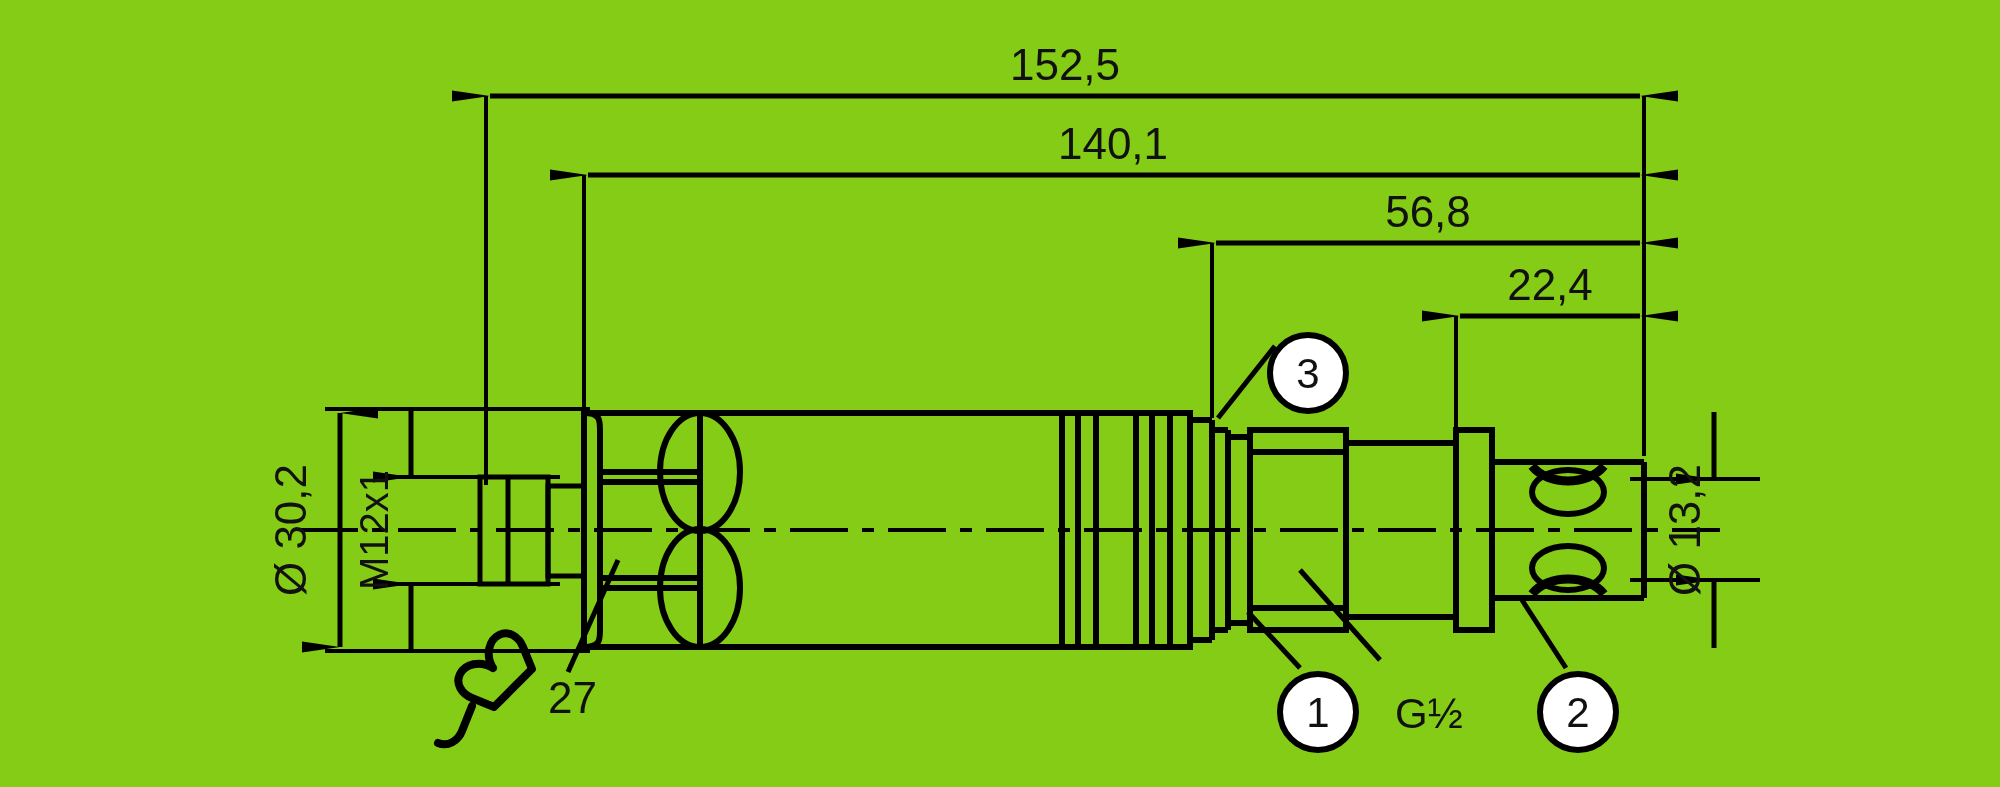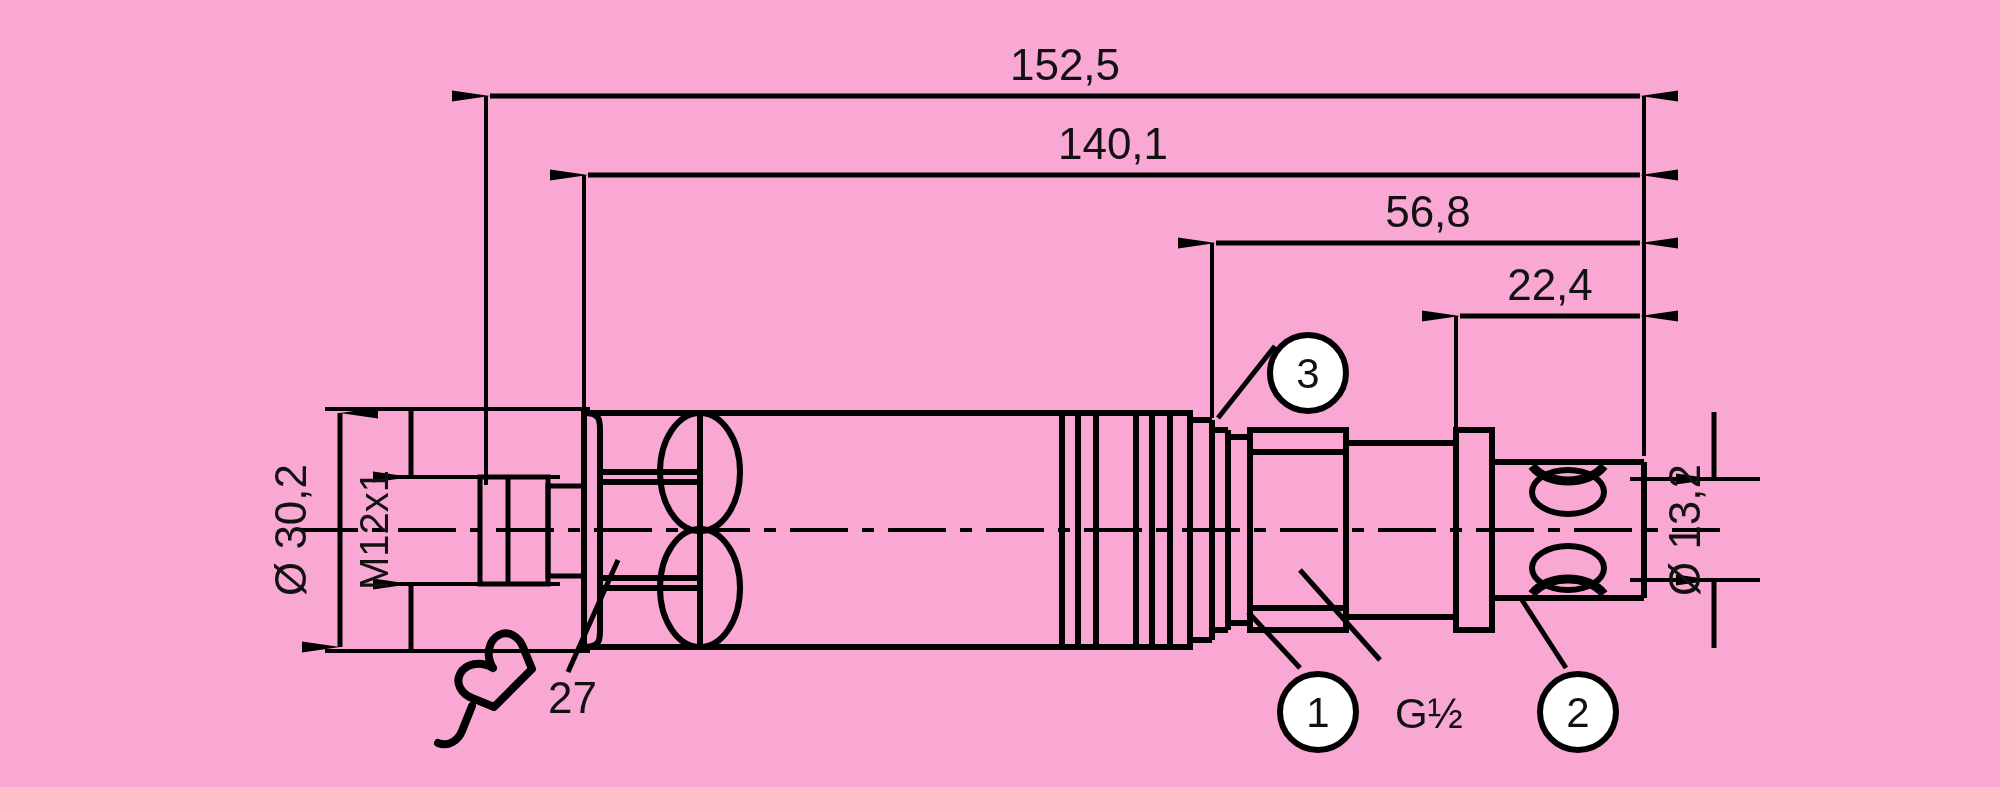--- a/index.html
+++ b/index.html
@@ -1,18 +1,18 @@
 <!DOCTYPE html>
 <html><head>
 <meta charset="utf-8">
 <style>
   html,body{margin:0;padding:0;background:#ffffff;}
   body{width:2000px;height:787px;overflow:hidden;
        font-family:"Liberation Sans","DejaVu Sans",sans-serif;}
-  #stage{position:relative;width:2000px;height:787px;background:#f9a8d4;}
+  #stage{position:relative;width:2000px;height:787px;background:#84cc16;}
   svg#drawing{position:absolute;left:0;top:0;width:2000px;height:787px;display:block;}
   .dimtext{font-family:"Liberation Sans","DejaVu Sans",sans-serif;fill:#111;font-size:44px;}
   .dimtext.small{font-size:40px;}
   .balloontext{font-family:"Liberation Sans","DejaVu Sans",sans-serif;fill:#111;font-size:42px;}
   .thread{font-family:"Liberation Sans","DejaVu Sans",sans-serif;fill:#111;font-size:42px;}
 </style>
 </head>
 <body>
 
 <div id="stage">

